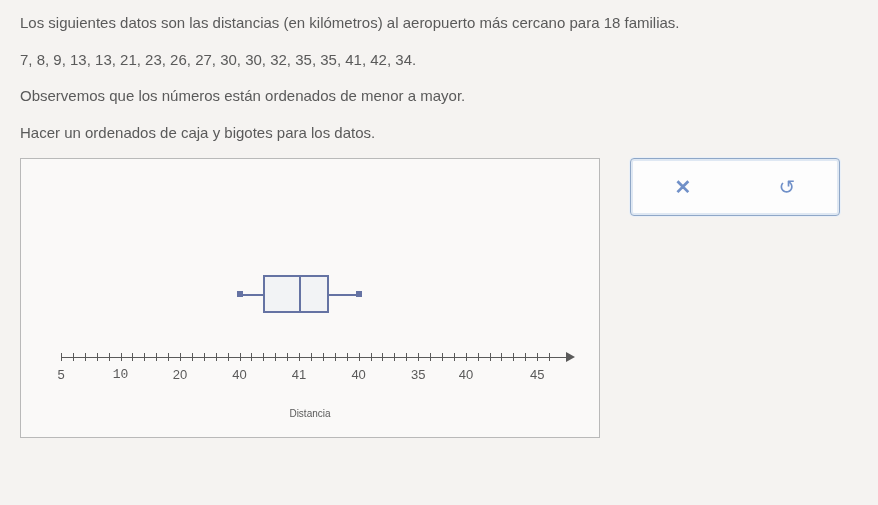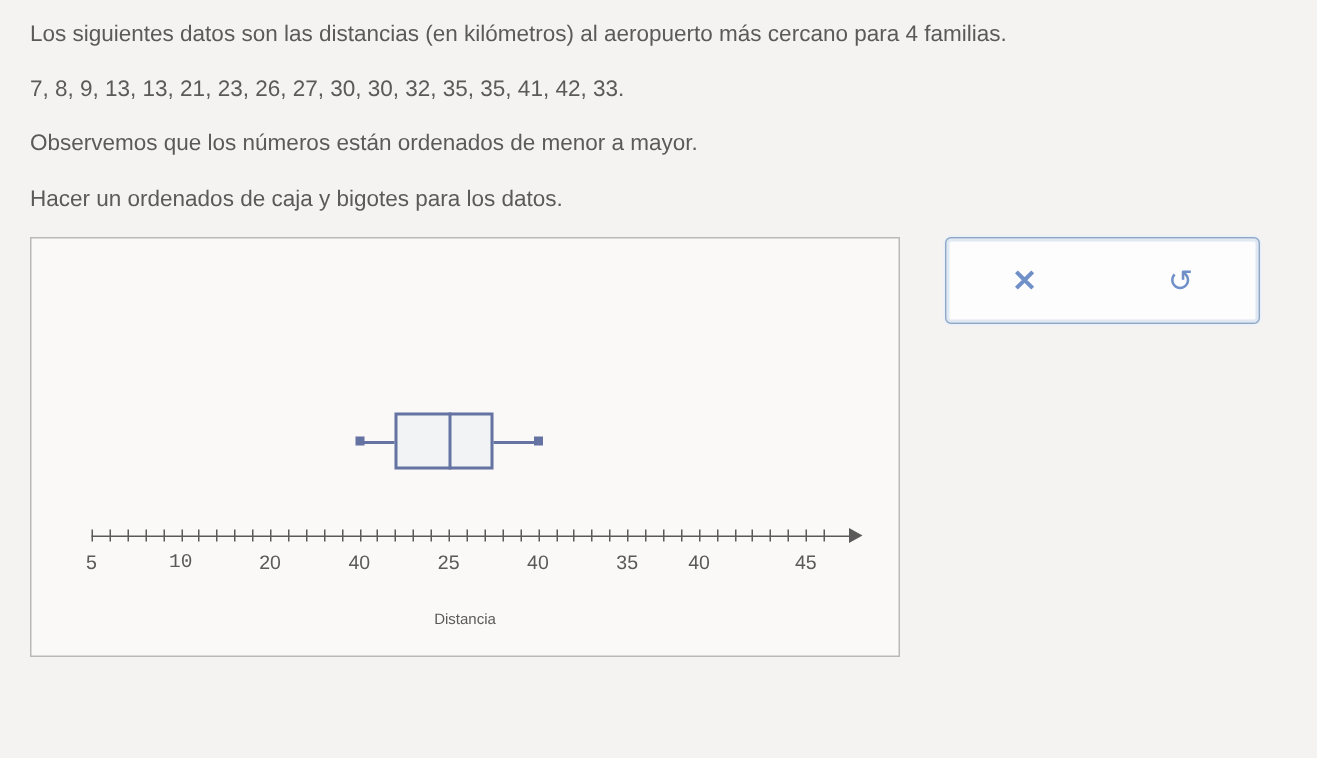--- a/index.html
+++ b/index.html
@@ -103,22 +103,22 @@
       display: flex; align-items: center; justify-content: center;
       cursor: pointer;
     }
     .x-icon { font-size: 20px; color: #7090c8; font-weight: bold; }
     .reset-icon { font-size: 20px; color: #7090c8; }
   </style>
 </head>
 <body>
 
 <div class="problem-text">
-  <p>Los siguientes datos son las distancias (en kilómetros) al aeropuerto más cercano para 4 familias.</p>
-  <p>7, 8, 9, 13, 13, 21, 23, 26, 27, 30, 30, 32, 35, 35, 41, 42, 33.</p>
+  <p>Los siguientes datos son las distancias (en kilómetros) al aeropuerto más cercano para 18 familias.</p>
+  <p>7, 8, 9, 13, 13, 21, 23, 26, 27, 30, 30, 32, 35, 35, 41, 42, 34.</p>
   <p>Observemos que los números están ordenados de menor a mayor.</p>
   <p>Hacer un ordenados de caja y bigotes para los datos.</p>
 </div>
 
 <div class="main-row">
   <div class="plot-panel">
     <div class="boxplot-area" id="boxplot-area">
         <div class="box" style="left: 202.381px; width: 65.4762px;"></div>
         <div class="median-line" style="left: 238.095px;"></div>
         <div class="whisker" style="left: 178.571px; width: 23.8095px;"></div>
@@ -168,21 +168,21 @@
         <div class="tick" style="left: 428.571px;"></div>
         <div class="tick" style="left: 440.476px;"></div>
         <div class="tick" style="left: 452.381px;"></div>
         <div class="tick" style="left: 464.286px;"></div>
         <div class="tick" style="left: 476.19px;"></div>
         <div class="tick" style="left: 488.095px;"></div>
         <div class="tick-label" style="left: 0px;">5</div>
         <div class="tick-label" style="left: 59.5238px; font-family: Liberation Mono, monospace;">10</div>
         <div class="tick-label" style="left: 119.048px;">20</div>
         <div class="tick-label" style="left: 178.571px;">40</div>
-        <div class="tick-label" style="left: 238.095px;">25</div>
+        <div class="tick-label" style="left: 238.095px;">41</div>
         <div class="tick-label" style="left: 297.619px;">40</div>
         <div class="tick-label" style="left: 357.143px;">35</div>
         <div class="tick-label" style="left: 405px;">40</div>
         <div class="tick-label" style="left: 476.19px;">45</div>
       </div>
     <div class="axis-title">Distancia</div>
   </div>
 
   <div class="toolbar">
     <div class="tool-btn">

